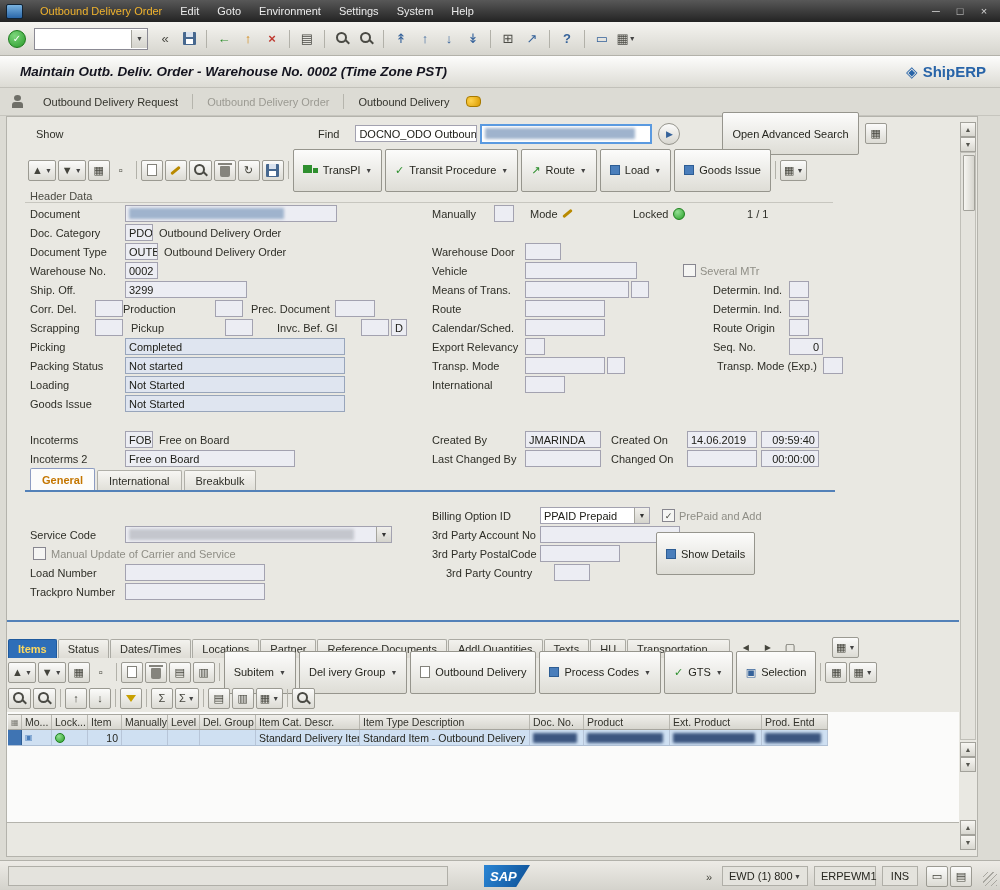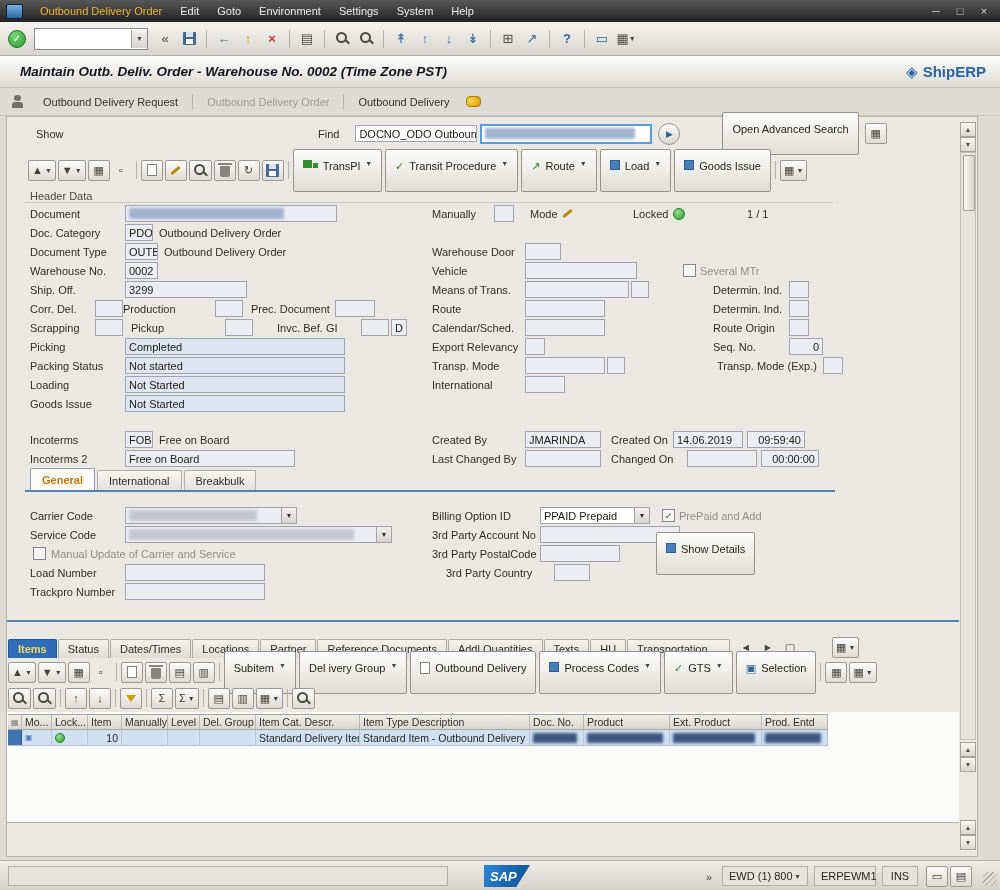--- a/index.html
+++ b/index.html
@@ -47,21 +47,21 @@
 .fld{height:17px;box-sizing:border-box;border:1px solid #a3a2b0;background:#ecedf3;display:flex;align-items:center;padding:0 3px;color:#20201a;white-space:nowrap;overflow:hidden}
 .fld.st{background:#dfe5f0;border-color:#98a5bb}
 .fld.num{justify-content:flex-end}
 .combo{padding-right:0}
 .dd2{margin-left:auto;width:14px;height:15px;background:linear-gradient(#f1f0ec,#d5d4cd);border-left:1px solid #a5a49c;display:flex;align-items:center;justify-content:center;font-size:7px;color:#333}
 .chk{width:13px;height:13px;box-sizing:border-box;border:1px solid #87868f;background:#f5f5f3;display:flex;align-items:center;justify-content:center;font-size:9px;color:#44443c}
 .led{width:12px;height:12px;border-radius:50%;background:radial-gradient(circle at 35% 30%,#93e093,#2aa02a);border:1px solid #1d801d;box-sizing:border-box}
 .redact{height:11px;background:#c4c6cd;filter:blur(1.6px);border-radius:1px}
 .redact.b{background:#9fb3cd}
 .redact.d{background:#3c5680;height:10px}
-.btn{height:21px;display:inline-flex;gap:5px;padding:10px 9px;background:linear-gradient(#fcfcfb,#deddd6);border:1px solid #96958d;border-radius:2px;color:#26261f;white-space:nowrap}
+.btn{height:21px;display:inline-flex;align-items:center;gap:5px;padding:10px 9px;background:linear-gradient(#fcfcfb,#deddd6);border:1px solid #96958d;border-radius:2px;color:#26261f;white-space:nowrap}
 .mini{font-size:7px;color:#444}
 .hr{position:absolute;height:1px;background:#c7c6bf}
 .bluebar{position:absolute;height:2px;background:#5381b8}
 .ibx{height:21px;min-width:22px;display:inline-flex;align-items:center;justify-content:center;gap:2px;background:linear-gradient(#fbfbfa,#dcdbd4);border:1px solid #9b9a92;border-radius:2px;color:#44443c;padding:0 3px;box-sizing:border-box;font-size:11px}
 .flat{background:none;border-color:transparent}
 .pencil{width:11px;height:3px;background:#b98a00;transform:rotate(-40deg);border-radius:1px}
 .page{width:10px;height:12px;background:#fff;border:1px solid #83827b;box-sizing:border-box}
 .trash{position:relative;width:10px;height:11px;background:#85847d;border-radius:1px 1px 2px 2px;margin-top:2px}
 .trash::before{content:"";position:absolute;left:-2px;top:-3px;width:14px;height:2px;background:#85847d}
 .truck{position:relative;width:15px;height:10px}
@@ -391,47 +391,38 @@
     <div class="fld" style="width:20px;margin-left:4px"></div>
   </div>
   <div class="frow" style="left:432px;top:375px">
     <span class="lbl" style="width:93px">International</span>
     <div class="fld" style="width:40px"></div>
   </div>
   <div class="frow" style="left:432px;top:430px">
     <span class="lbl" style="width:93px">Created By</span>
     <div class="fld" style="width:76px">JMARINDA</div>
     <span class="lbl" style="margin-left:10px;width:62px">Created On</span>
-    <div class="fld" style="width:70px;margin-left:0">14.06.2019</div>
+    <div class="fld" style="width:70px;margin-left:14px">14.06.2019</div>
     <div class="fld num" style="width:58px;margin-left:4px">09:59:40</div>
   </div>
   <div class="frow" style="left:432px;top:449px">
     <span class="lbl" style="width:93px">Last Changed By</span>
     <div class="fld" style="width:76px"></div>
     <span class="lbl" style="margin-left:10px;width:62px">Changed On</span>
     <div class="fld" style="width:70px;margin-left:14px"></div>
     <div class="fld num" style="width:58px;margin-left:4px">00:00:00</div>
   </div>
 
   <div class="dtabs" style="left:30px;top:469px">
     <span class="dtab on">General</span>
     <span class="dtab">International</span>
     <span class="dtab">Breakbulk</span>
   </div>
   <div class="bluebar" style="left:25px;top:490px;width:810px"></div>
 
-  <div class="frow" style="left:30px;top:506px">
-    <span class="lbl" style="width:95px">Carrier Code</span>
-    <div class="fld combo" style="width:172px">
-      <span class="redact" style="width:128px"></span>
-      <span class="dd2">
-          <span>▼</span>
-        </span>
-    </div>
-  </div>
   <div class="frow" style="left:30px;top:525px">
     <span class="lbl" style="width:95px">Service Code</span>
     <div class="fld combo" style="width:267px">
       <span class="redact" style="width:225px"></span>
       <span class="dd2">
           <span>▼</span>
         </span>
     </div>
   </div>
   <div class="frow" style="left:33px;top:544px">

